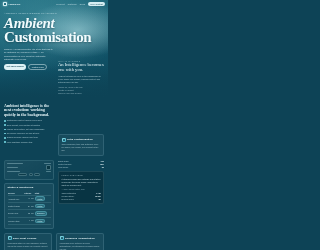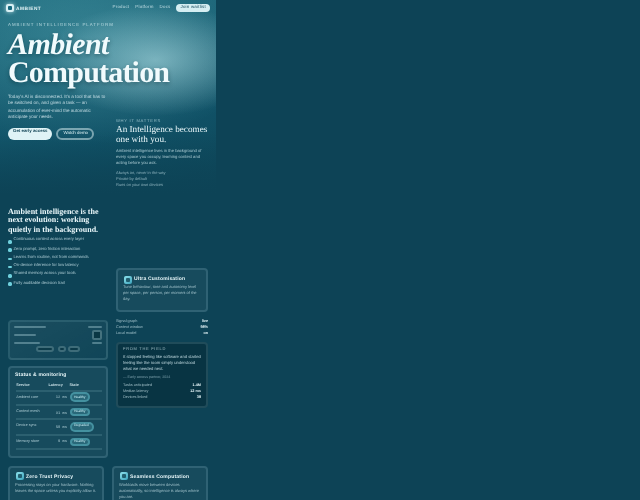--- a/index.html
+++ b/index.html
@@ -200,21 +200,21 @@
         <span>Platform</span>
         <span>Docs</span>
         <span class="nav-cta">Join waitlist</span>
       </nav>
     </div>
 
     <div class="hero-inner">
       <div class="hero-eyebrow">AMBIENT INTELLIGENCE PLATFORM</div>
       <h1 class="hero-title">
         <span class="l1">Ambient</span>
-        <span class="l2">Computation</span>
+        <span class="l2">Customisation</span>
       </h1>
 
       <div class="hero-cols">
         <div class="hero-left">
           <p class="hero-body">Today's AI is disconnected. It's a tool that has to be switched on, and given a task — an accumulation of ever-mind the automatic anticipate your needs.</p>
           <div class="hero-btns">
             <span class="btn-primary">Get early access</span>
             <span class="btn-ghost">Watch demo</span>
           </div>
         </div>

